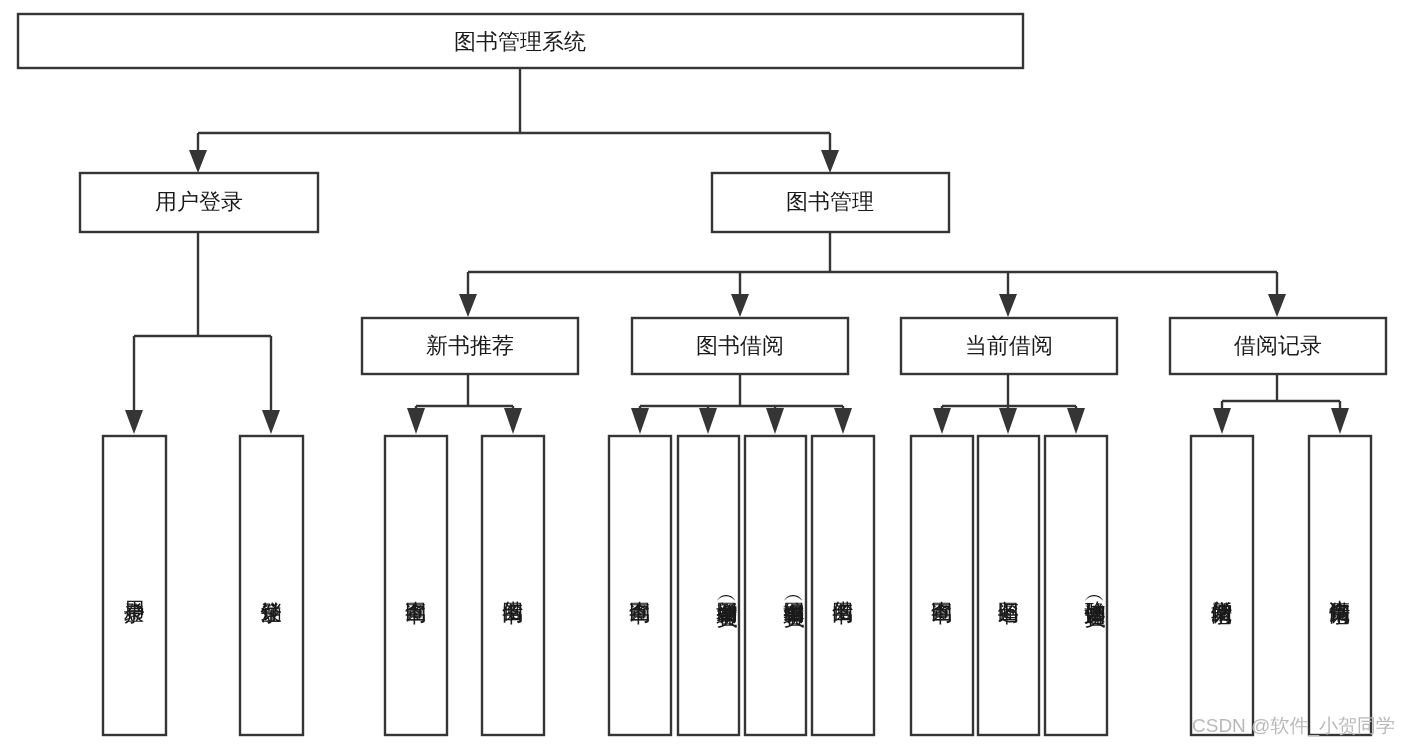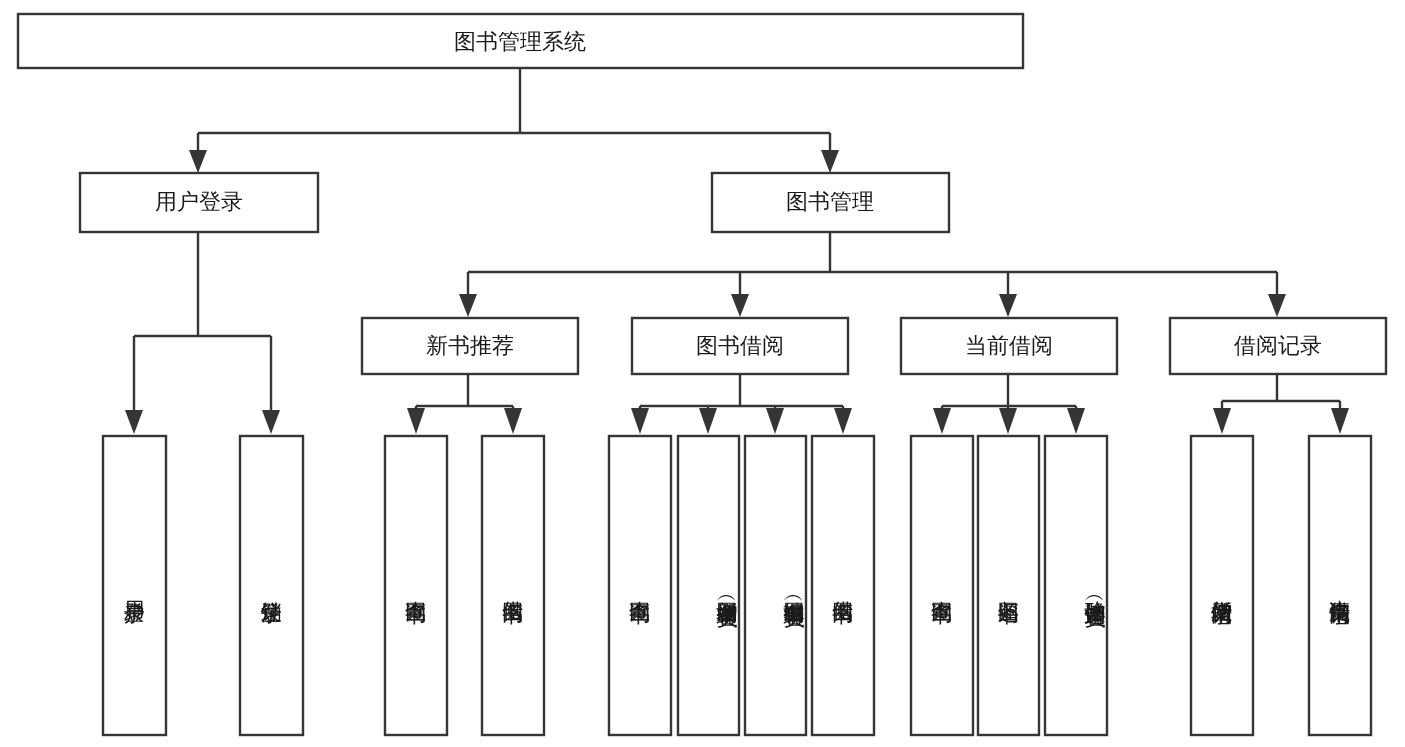--- a/index.html
+++ b/index.html
@@ -192,14 +192,15 @@
   <div class="node-label-v" style="left:745px; top:436px; width:61px; height:299px; display:flex; align-items:flex-start; justify-content:center; padding-top:6px; box-sizing:border-box;">编辑图书（管理员）</div>
   <div class="node-label-v" style="left:812px; top:436px; width:62px; height:299px; display:flex; align-items:center; justify-content:center;">借阅图书</div>
 
   <div class="node-label-v" style="left:911px; top:436px; width:62px; height:299px; display:flex; align-items:center; justify-content:center;">查询图书</div>
   <div class="node-label-v" style="left:978px; top:436px; width:61px; height:299px; display:flex; align-items:center; justify-content:center;">归还图书</div>
   <div class="node-label-v" style="left:1045px; top:436px; width:62px; height:299px; display:flex; align-items:flex-start; justify-content:center; padding-top:6px; box-sizing:border-box;">确认归还（管理员）</div>
 
   <div class="node-label-v" style="left:1191px; top:436px; width:62px; height:299px; display:flex; align-items:center; justify-content:center;">新增借阅记录</div>
   <div class="node-label-v" style="left:1309px; top:436px; width:62px; height:299px; display:flex; align-items:center; justify-content:center;">查询借阅记录</div>
 
+  <div class="watermark" style="left:1192px; top:713px;">CSDN @软件_小贺同学</div>
 
 </div>
 
 </body></html>

